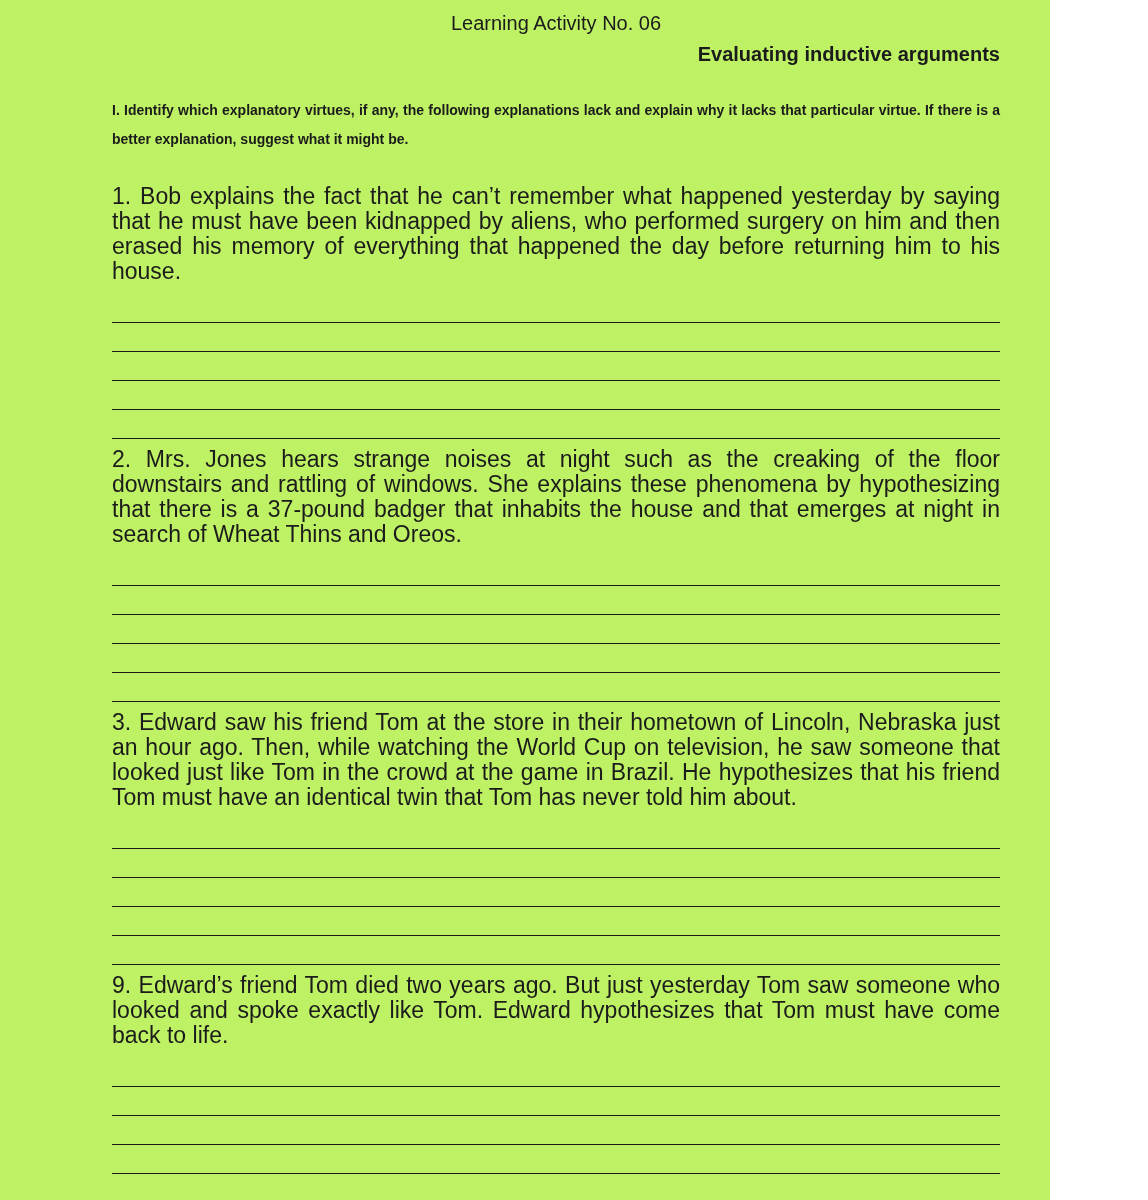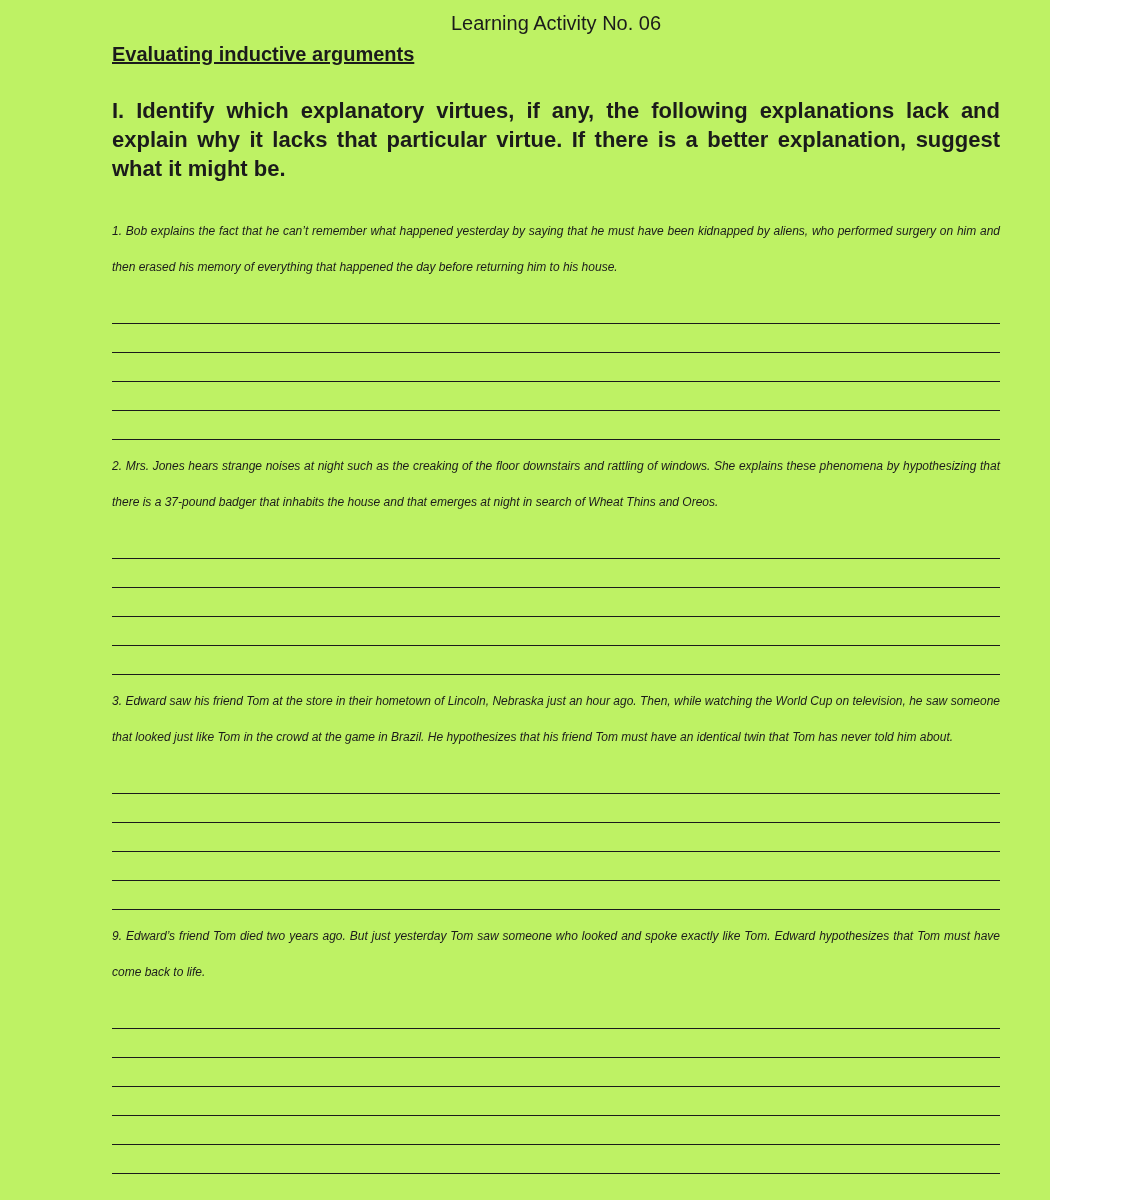--- a/index.html
+++ b/index.html
@@ -16,40 +16,38 @@
     padding: 8px 50px 20px 112px;
     background: #bef264;
   }
   .doc-title {
     text-align: center;
     font-size: 20px;
     line-height: 31px;
     font-weight: normal;
   }
   .doc-subtitle {
-    text-align: left;
+    text-align: right;
     font-size: 20px;
     line-height: 31px;
     font-weight: bold;
-    text-decoration: underline;
   }
   .section-heading {
     margin-top: 26px;
-    font-size: 22px;
+    font-size: 14px;
     line-height: 29px;
     font-weight: bold;
     text-align: justify;
   }
   .question-block { margin-top: 0; }
   .question-text {
     margin-top: 8px;
-    font-size: 12px;
-    line-height: 36px;
+    font-size: 23px;
+    line-height: 25px;
     text-align: justify;
-    font-style: italic;
   }
   .question-block:first-of-type .question-text { margin-top: 30px; }
   .answer-lines { margin-top: 10px; }
   .answer-line {
     height: 29px;
     border-bottom: 1.5px solid #1b1b1b;
   }
 </style>
 </head>
 <body>

